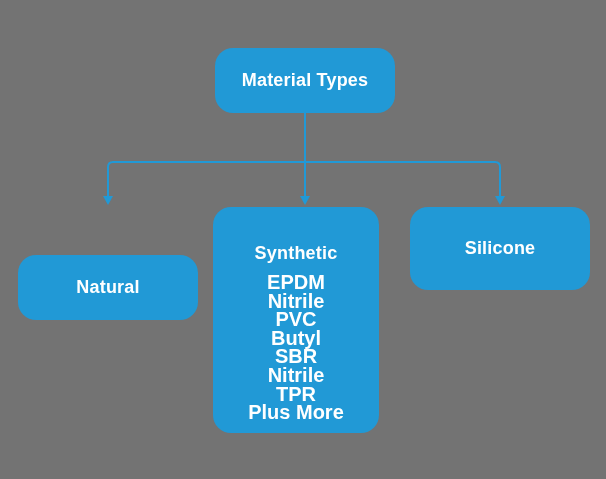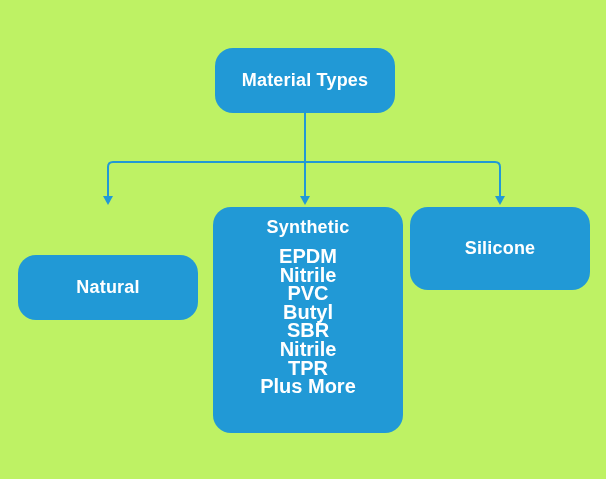--- a/index.html
+++ b/index.html
@@ -9,21 +9,21 @@
     font-family: "Liberation Sans", "DejaVu Sans", sans-serif;
   }
   :root {
     --accent: #2199d6;
     --label: #ffffff;
   }
   .canvas {
     position: relative;
     width: 606px;
     height: 479px;
-    background: #bef264;
+    background: #737373;
     overflow: hidden;
   }
   .connectors {
     position: absolute;
     left: 0;
     top: 0;
     width: 606px;
     height: 479px;
   }
   .connectors path {
@@ -48,24 +48,24 @@
   .node .node-label {
     font-size: 18px;
     font-weight: bold;
     letter-spacing: 0.2px;
     text-align: center;
   }
   .node-root    { left: 215px; top: 48px;  width: 180px; height: 65px; }
   .node-leaf-l  { left: 18px;  top: 207px; width: 180px; height: 65px; margin-top: 48px; }
   .node-leaf-r  { left: 410px; top: 207px; width: 180px; height: 83px; }
   .node-group {
-    left: 213px; top: 207px; width: 190px; height: 226px;
+    left: 213px; top: 207px; width: 166px; height: 226px;
     flex-direction: column;
     justify-content: flex-start;
-    padding-top: 10px;
+    padding-top: 36px;
   }
   .node-group .node-label {
     margin-bottom: 9px;
   }
   .group-items {
     display: flex;
     flex-direction: column;
     align-items: center;
   }
   .group-item {

